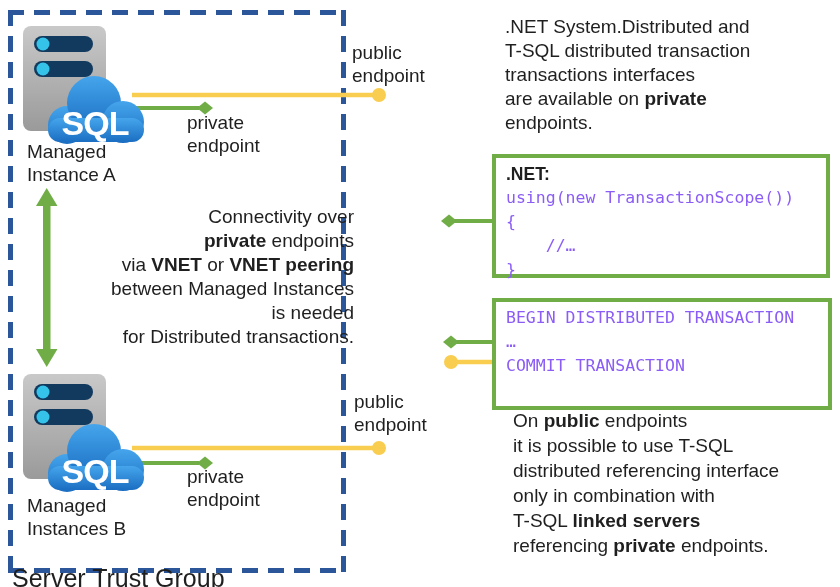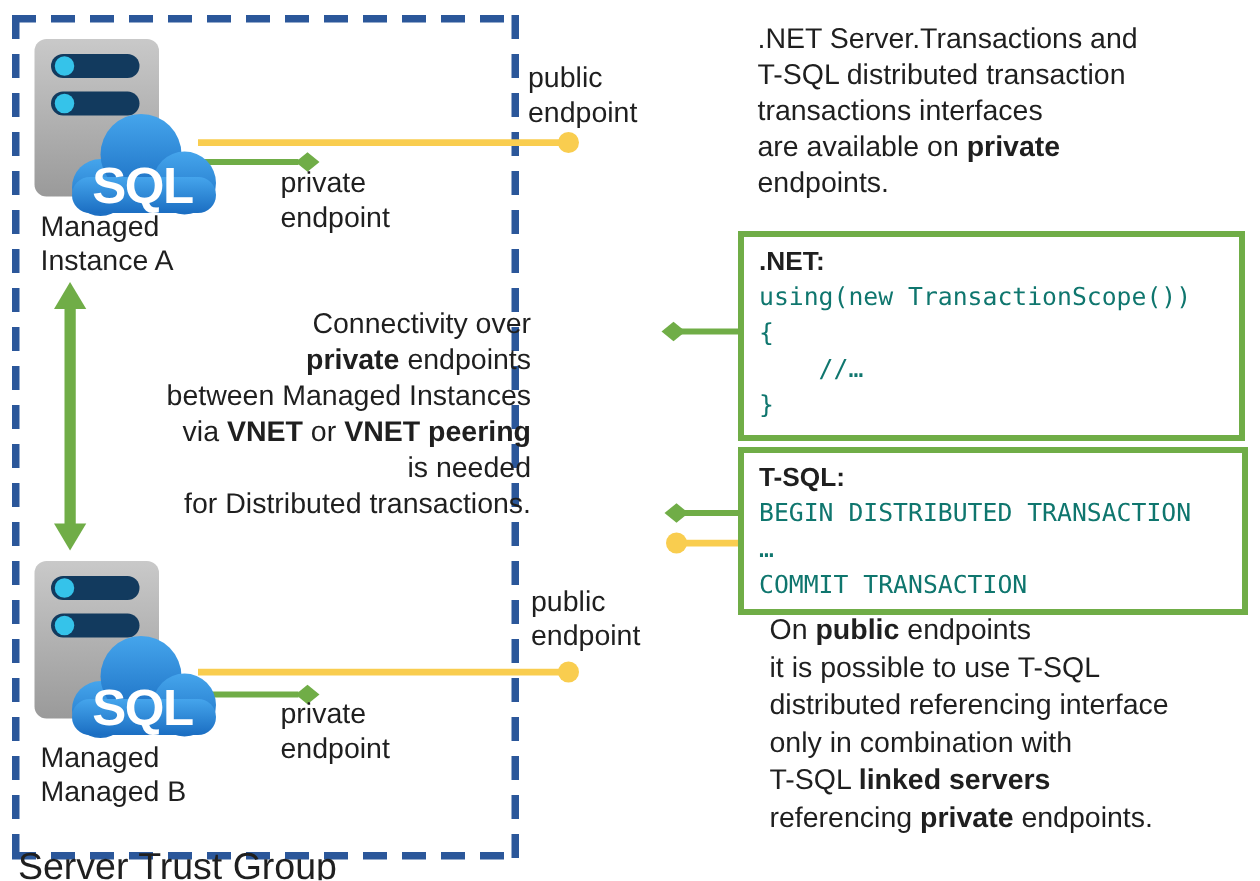--- a/index.html
+++ b/index.html
@@ -26,21 +26,21 @@
   .note .seg, .lbl .seg { white-space:pre; }
   .b { font-weight:bold; }
   .stg { position:absolute; font-size:25px; line-height:28px; }
   .codebox {
     position:absolute; border:4px solid #70AD47; background:#ffffff;
     padding:4px 6px 4px 10px; box-sizing:border-box;
   }
   .codebox .title { font-weight:bold; font-size:17.5px; line-height:24px; }
   .codebox .code {
     font-family:"DejaVu Sans Mono", monospace; font-size:16.5px;
-    line-height:24px; white-space:pre; color:#0f766e;
+    line-height:24px; white-space:pre; color:#8b5cf6;
   }
   .sqltxt { font-family:"Liberation Sans", sans-serif; font-weight:bold; letter-spacing:-1px; }
 </style>
 </head>
 <body>
 
 <div class="canvas">
 
   <div class="trust-box"></div>
 
@@ -123,21 +123,21 @@
       <text class="sqltxt" x="75" y="109" text-anchor="middle" font-size="34" fill="#ffffff">SQL</text>
     </g>
   </svg>
 
   <div class="lbl" style="left:27px; top:140px;">
     <div>Managed</div>
     <div>Instance A</div>
   </div>
   <div class="lbl" style="left:27px; top:494px;">
     <div>Managed</div>
-    <div>Managed B</div>
+    <div>Instances B</div>
   </div>
 
   <div class="lbl" style="left:352px; top:41px;">
     <div>public</div>
     <div>endpoint</div>
   </div>
   <div class="lbl" style="left:187px; top:111px;">
     <div>private</div>
     <div>endpoint</div>
   </div>
@@ -148,51 +148,50 @@
   <div class="lbl" style="left:187px; top:465px;">
     <div>private</div>
     <div>endpoint</div>
   </div>
 
   <div class="stg" style="left:12px; top:564px;">Server Trust Group</div>
 
   <div class="note" style="left:62px; top:205px; width:292px;text-align:right;">
     <div><span class="seg">Connectivity over</span></div>
     <div><span class="seg b">private</span><span class="seg"> endpoints</span></div>
+    <div><span class="seg">via </span><span class="seg b">VNET</span><span class="seg"> or </span><span class="seg b">VNET peering</span></div>
     <div><span class="seg">between Managed Instances</span></div>
-    <div><span class="seg">via </span><span class="seg b">VNET</span><span class="seg"> or </span><span class="seg b">VNET peering</span></div>
     <div><span class="seg">is needed</span></div>
     <div><span class="seg">for Distributed transactions.</span></div>
   </div>
 
   <div class="note" style="left:505px; top:15px; width:330px;">
-    <div><span class="seg">.NET Server.Transactions and</span></div>
+    <div><span class="seg">.NET System.Distributed and</span></div>
     <div><span class="seg">T-SQL distributed transaction</span></div>
     <div><span class="seg">transactions interfaces</span></div>
     <div><span class="seg">are available on </span><span class="seg b">private</span></div>
     <div><span class="seg">endpoints.</span></div>
   </div>
 
   <div class="note" style="left:513px; top:408px; width:325px; line-height:25px;">
     <div><span class="seg">On </span><span class="seg b">public</span><span class="seg"> endpoints</span></div>
     <div><span class="seg">it is possible to use T-SQL</span></div>
     <div><span class="seg">distributed referencing interface</span></div>
     <div><span class="seg">only in combination with</span></div>
     <div><span class="seg">T-SQL </span><span class="seg b">linked servers</span></div>
     <div><span class="seg">referencing </span><span class="seg b">private</span><span class="seg"> endpoints.</span></div>
   </div>
 
-  <div class="codebox" style="left:492px; top:154px; width:338px; height:140px;">
+  <div class="codebox" style="left:492px; top:154px; width:338px; height:124px;">
     <div class="title">.NET:</div>
     <div class="code">using(new TransactionScope())</div>
     <div class="code">{</div>
     <div class="code">    //…</div>
     <div class="code">}</div>
   </div>
 
   <div class="codebox" style="left:492px; top:298px; width:340px; height:112px;">
-    <div class="title">T-SQL:</div>
     <div class="code">BEGIN DISTRIBUTED TRANSACTION</div>
     <div class="code">…</div>
     <div class="code">COMMIT TRANSACTION</div>
   </div>
 
 </div>
 
 </body></html>

